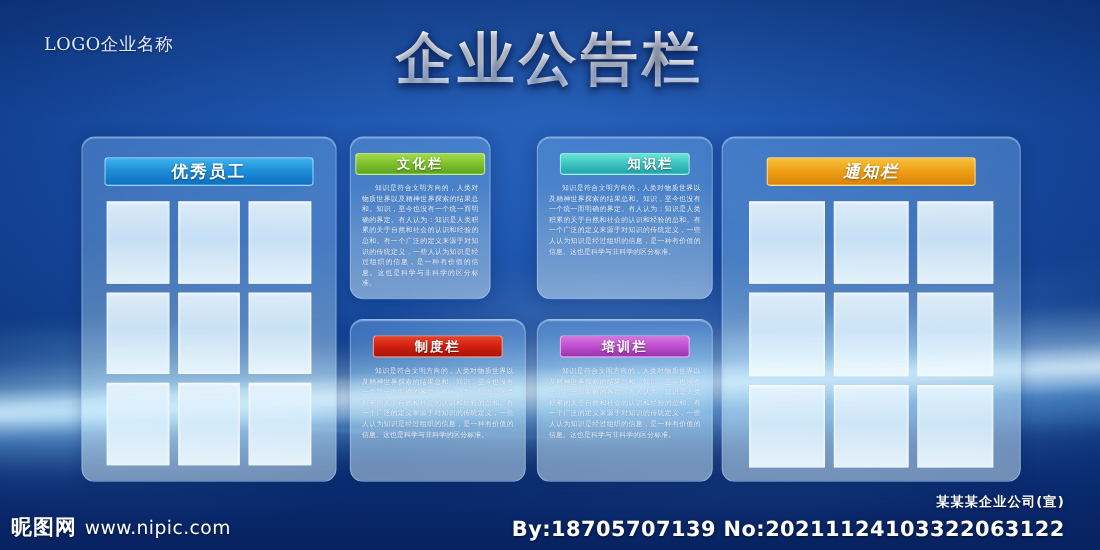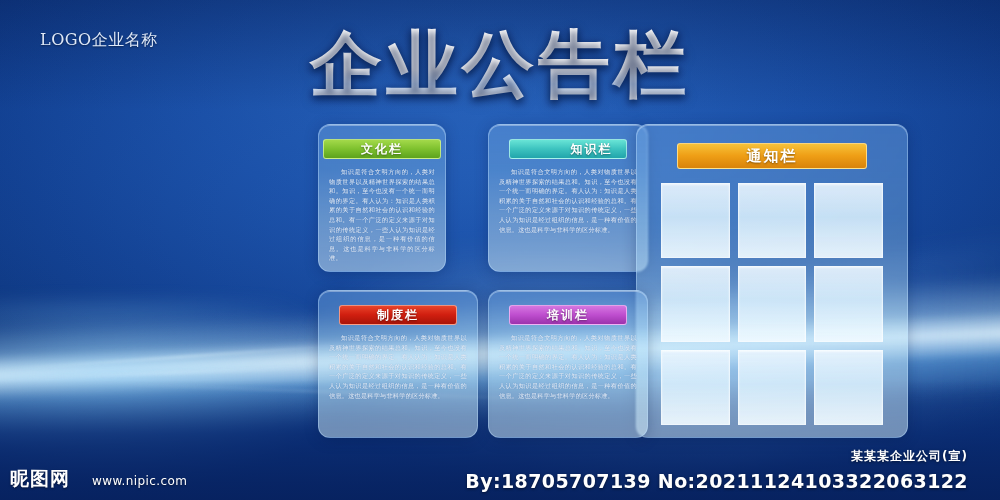--- a/index.html
+++ b/index.html
@@ -84,21 +84,21 @@
     font-family:"DejaVu Serif","Liberation Serif",serif;
     font-size:16px; color:#dfe9f8; letter-spacing:.5px;
     text-shadow:0 1px 2px rgba(0,0,0,.45);
     white-space:nowrap;
   }
   #main-title {
     position:absolute; left:0; top:28px; width:100%;
     text-align:center;
     font-family:"DejaVu Sans","Liberation Sans",sans-serif;
     font-weight:bold;
-    font-size:72px;
+    font-size:52px;
     line-height:1;
     letter-spacing:4px;
     color:#ffffff;
     background:linear-gradient(180deg,#ffffff 0%,#ffffff 58%,#cfe2fb 78%,#ffffff 100%);
     -webkit-background-clip:text; background-clip:text;
     -webkit-text-fill-color:transparent;
     text-shadow:0 3px 7px rgba(2,18,60,.55);
     filter:drop-shadow(0 2px 4px rgba(3,20,62,.5));
     white-space:nowrap;
   }
@@ -179,30 +179,30 @@
   }
   #contact-line {
     position:absolute; right:32px; top:470px;
     font-size:19px; font-weight:bold; color:#ffffff;
     letter-spacing:.4px;
     text-shadow:0 1px 3px rgba(0,0,0,.55);
     white-space:nowrap;
   }
   #watermark {
     position:absolute; left:10px; top:466px;
-    display:flex; align-items:baseline; gap:22px;
+    display:flex; align-items:baseline; gap:7px;
     white-space:nowrap;
   }
   #watermark .wm-cn {
     font-size:19px; font-weight:bold; color:#ffffff;
     letter-spacing:1px;
     text-shadow:0 1px 2px rgba(0,0,0,.5);
   }
   #watermark .wm-url {
-    font-size:12px; color:#ffffff; letter-spacing:.4px;
+    font-size:17px; color:#ffffff; letter-spacing:.4px;
     text-shadow:0 1px 2px rgba(0,0,0,.5);
   }
 </style>
 </head>
 <body>
 
 <div id="stage">
 
   <div class="bg-vignette"></div>
   <div class="swoosh-c"></div>
@@ -213,32 +213,46 @@
   <div class="ray ray1"></div>
   <div class="ray ray2"></div>
   <div class="ray ray3"></div>
   <div class="ray ray4"></div>
   <div class="corner-streak"></div>
   <div class="bottom-dark"></div>
 
   <div id="logo-text">LOGO企业名称</div>
   <h1 id="main-title">企业公告栏</h1>
 
+  <div class="panel big" style="left:74px; top:124px; width:232px; height:314px;">
+    <div class="badge lg badge-blue">优秀员工</div>
+    <div class="photo-grid" style="top:58px; padding:0 22px; height:240px; grid-auto-rows:1fr;">
+      <div class="photo-cell"></div>
+      <div class="photo-cell"></div>
+      <div class="photo-cell"></div>
+      <div class="photo-cell"></div>
+      <div class="photo-cell"></div>
+      <div class="photo-cell"></div>
+      <div class="photo-cell"></div>
+      <div class="photo-cell"></div>
+      <div class="photo-cell"></div>
+    </div>
+  </div>
 
   <div class="panel text" style="left:318px; top:124px; width:128px; height:148px;">
     <div class="badge sm badge-green">文化栏</div>
     <div class="body-text" style="top:42px; height:98px;">知识是符合文明方向的，人类对物质世界以及精神世界探索的结果总和。知识，至今也没有一个统一而明确的界定。有人认为：知识是人类积累的关于自然和社会的认识和经验的总和。有一个广泛的定义来源于对知识的传统定义，一些人认为知识是经过组织的信息，是一种有价值的信息。这也是科学与非科学的区分标准。</div>
   </div>
 
   <div class="panel text" style="left:488px; top:124px; width:160px; height:148px;">
     <div class="badge sm badge-cyan">知识栏</div>
     <div class="body-text" style="top:42px; height:98px;">知识是符合文明方向的，人类对物质世界以及精神世界探索的结果总和。知识，至今也没有一个统一而明确的界定。有人认为：知识是人类积累的关于自然和社会的认识和经验的总和。有一个广泛的定义来源于对知识的传统定义，一些人认为知识是经过组织的信息，是一种有价值的信息。这也是科学与非科学的区分标准。</div>
   </div>
 
-  <div class="panel big" style="left:636px; top:124px; width:272px; height:314px;">
+  <div class="panel big" style="left:656px; top:124px; width:272px; height:314px;font-style:italic;">
     <div class="badge lg badge-amber">通知栏</div>
     <div class="photo-grid" style="top:58px; padding:0 24px; height:242px; grid-auto-rows:1fr;">
       <div class="photo-cell"></div>
       <div class="photo-cell"></div>
       <div class="photo-cell"></div>
       <div class="photo-cell"></div>
       <div class="photo-cell"></div>
       <div class="photo-cell"></div>
       <div class="photo-cell"></div>
       <div class="photo-cell"></div>

